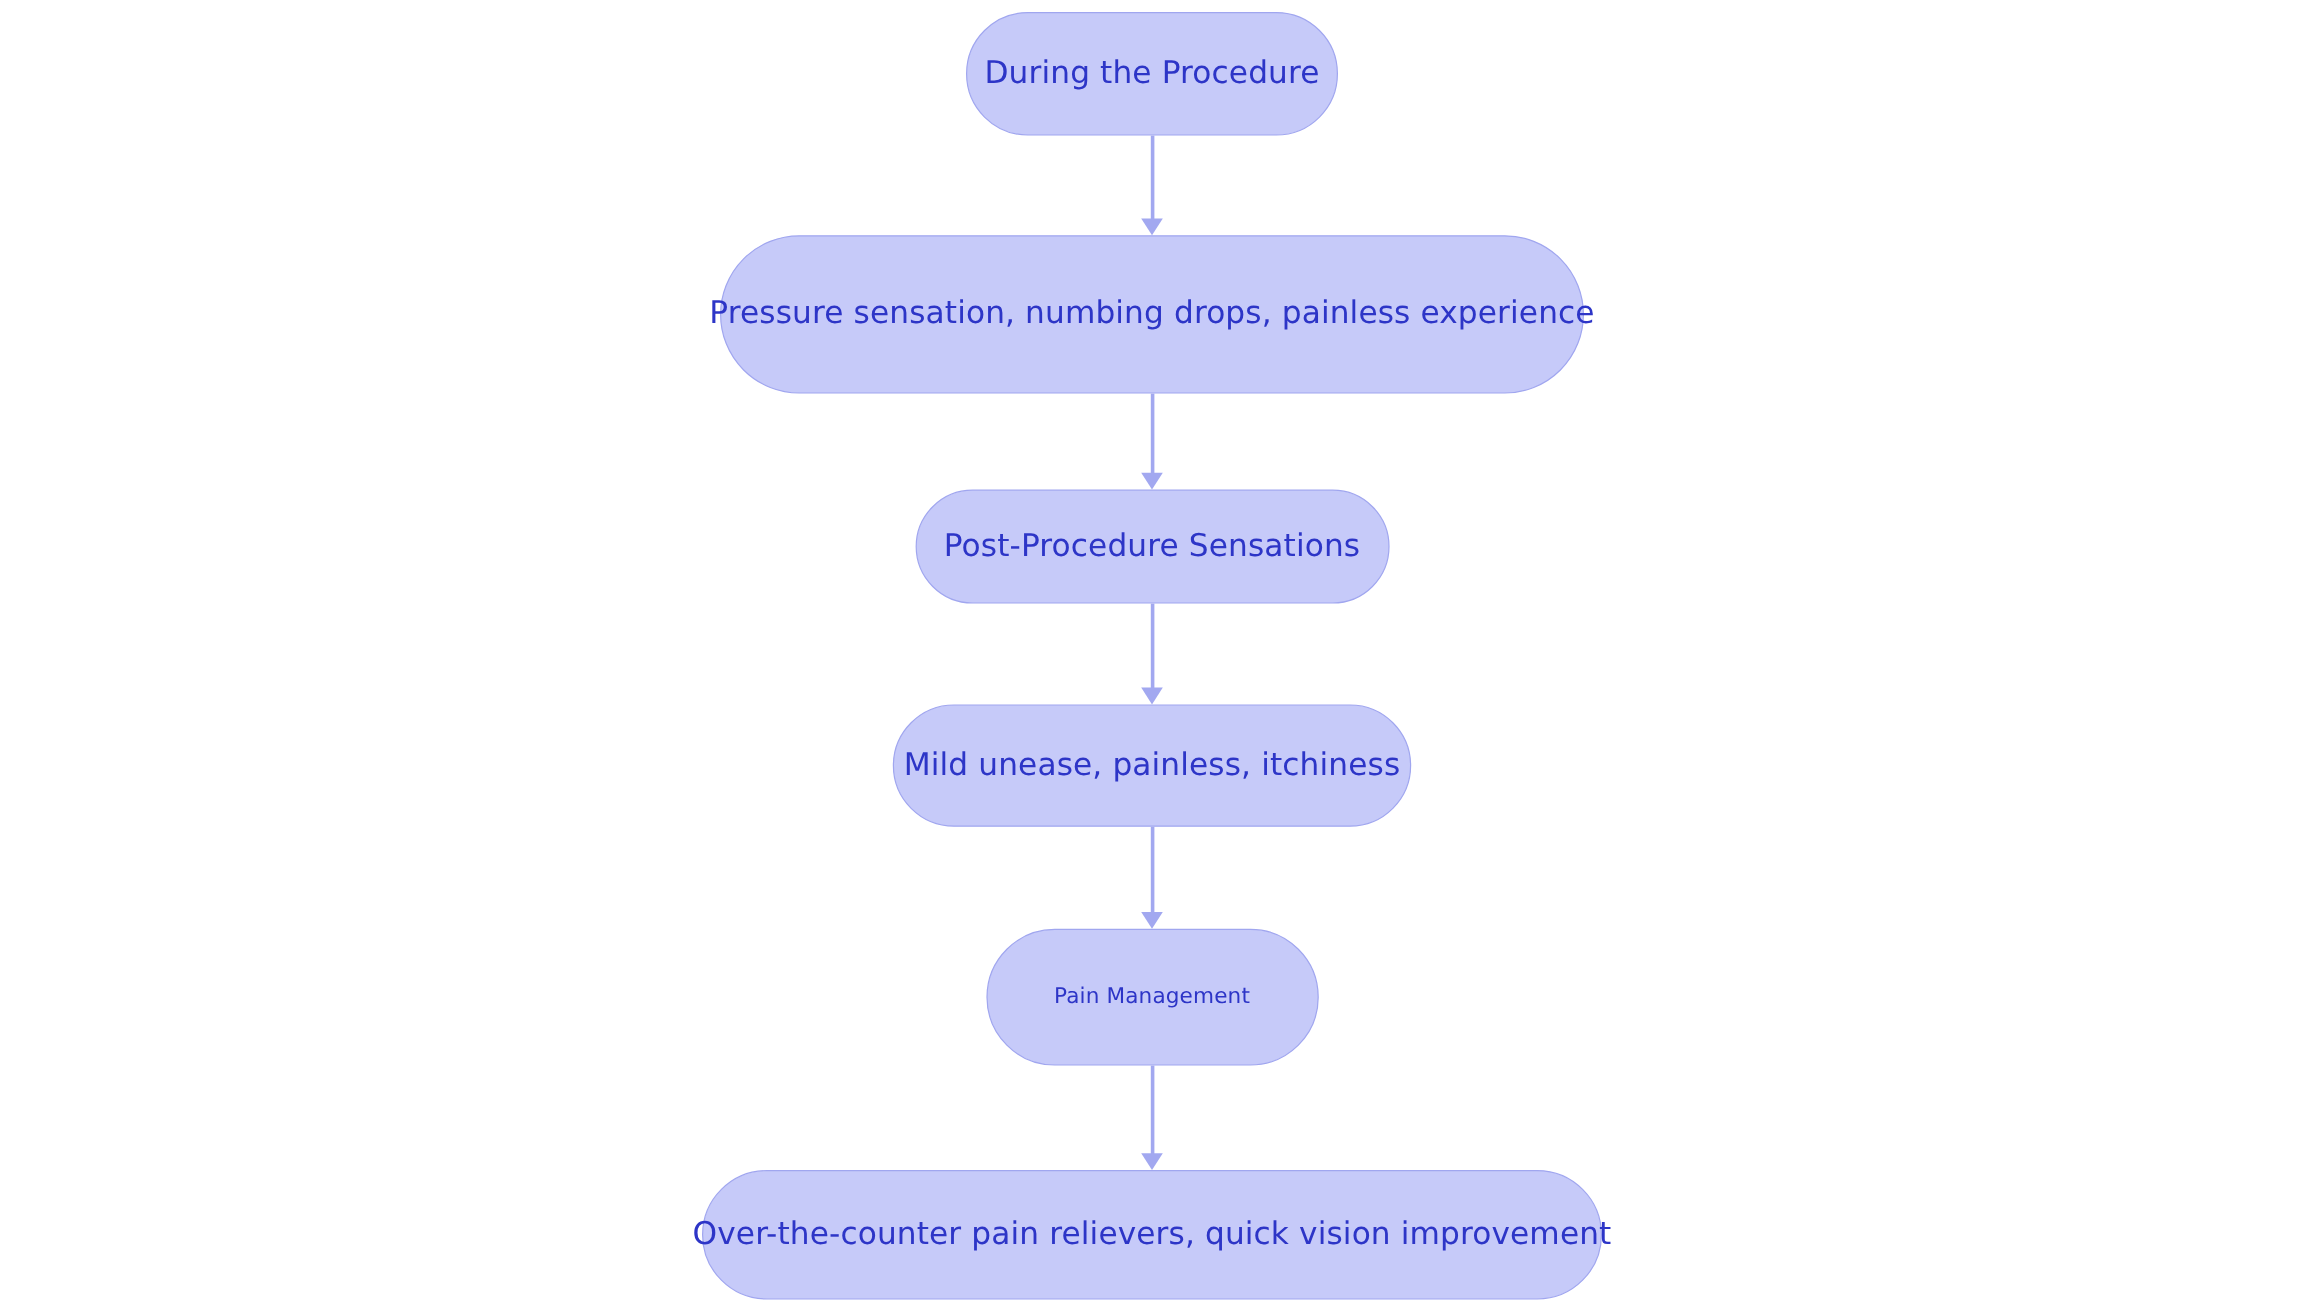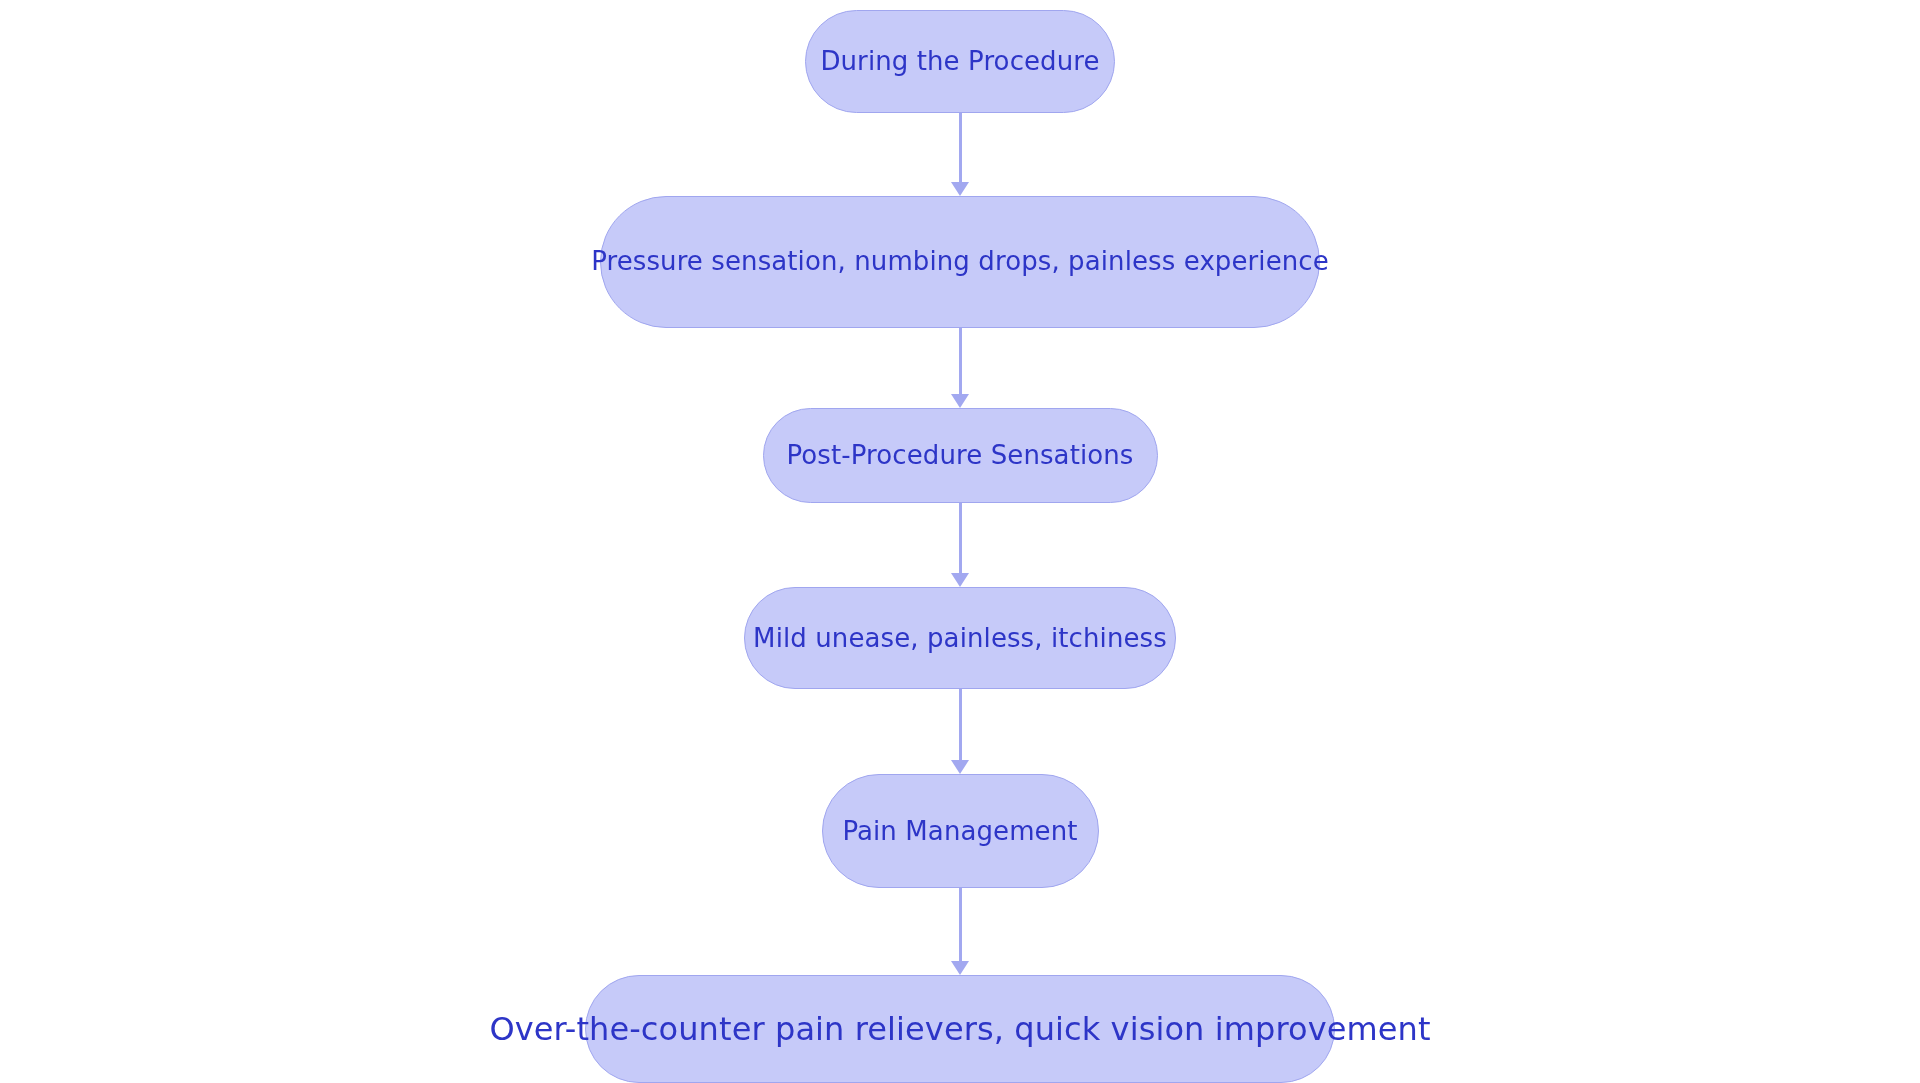--- a/index.html
+++ b/index.html
@@ -69,22 +69,22 @@
     border-right: 9px solid transparent;
     border-top: 14px solid #a2a8f0;
     margin-top: -1px;
   }
 
   
   .n0 { width: 310px; height: 105px; font-size: 26px; margin-top: 10px; }
   .n1 { width: 720px; height: 135px; font-size: 26px; }
   .n2 { width: 395px; height: 97px; font-size: 26px; }
   .n3 { width: 432px; height: 105px; font-size: 26px; }
-  .n4 { width: 277px; height: 116px; font-size: 26px; }
-  .n5 { width: 750px; height: 110px; font-size: 32px; }
+  .n4 { width: 277px; height: 116px; font-size: 18px; }
+  .n5 { width: 750px; height: 110px; font-size: 26px; }
 
   .e0 { height: 85px; }
   .e1 { height: 82px; }
   .e2 { height: 86px; }
   .e3 { height: 87px; }
   .e4 { height: 90px; }
 </style>
 </head>
 <body>
 

